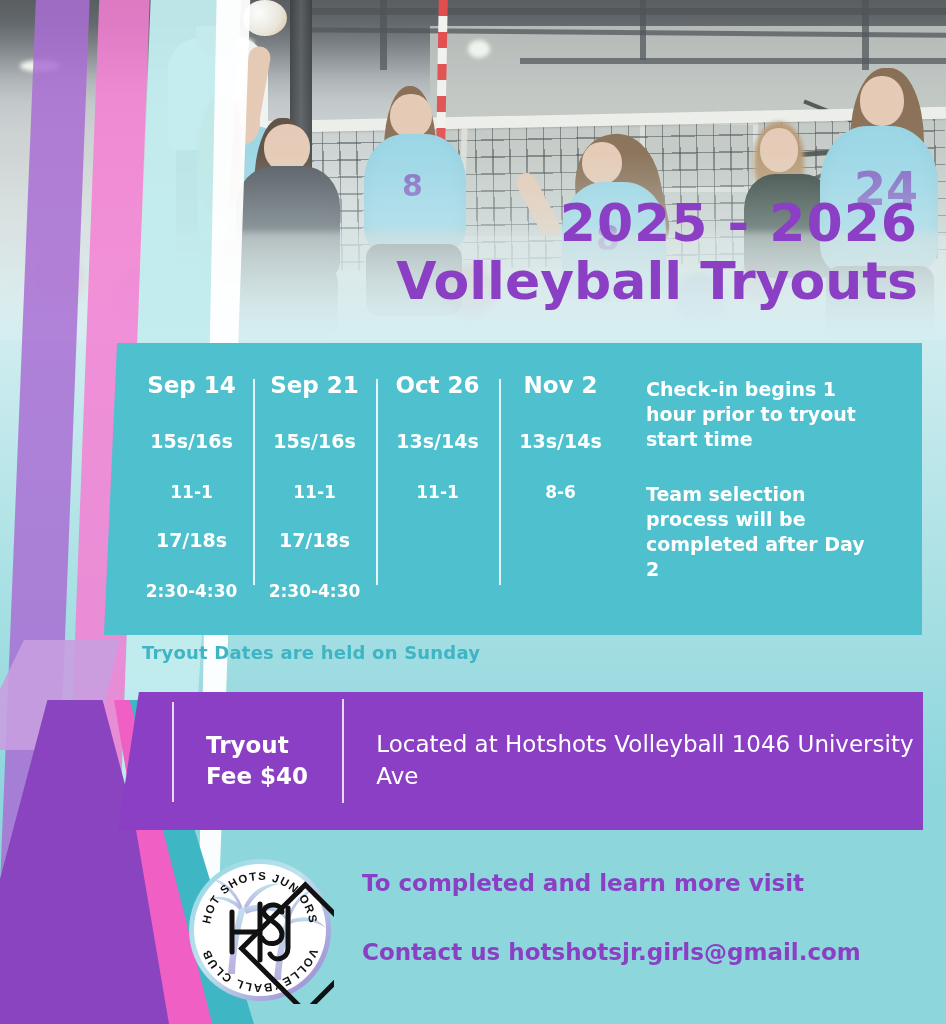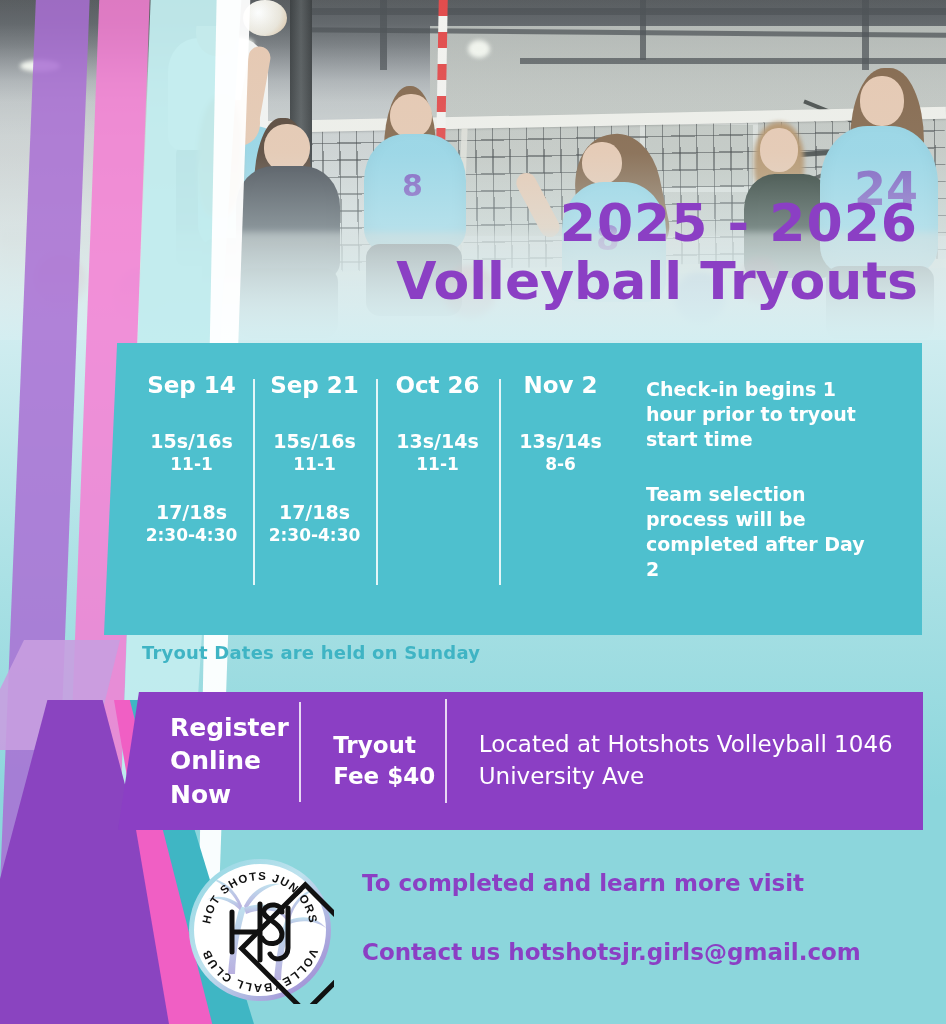--- a/index.html
+++ b/index.html
@@ -228,21 +228,21 @@
   .sched-col + .sched-col::before {
     content:""; position:absolute; left:0; top:6px;
     width:2px; height:206px; background:rgba(255,255,255,.85);
   }
   .sched-date {
     font-weight:bold; font-size:23px; line-height:1.1; margin-bottom:32px;
     white-space:nowrap;
   }
   .sched-group { margin-bottom:26px; }
   .sched-grp-name { font-weight:bold; font-size:19px; line-height:1.2; }
-  .sched-grp-time { font-weight:bold; font-size:17px; line-height:1.3; }
+  .sched-grp-time { font-weight:bold; font-size:17px; line-height:1.3;margin-top:28px; }
   .notes {
     color:#ffffff; margin-left:24px; padding-top:4px; max-width:220px;
   }
   .note-block { font-weight:bold; font-size:19px; line-height:1.32; }
   .note-block + .note-block { margin-top:30px; }
 
   
   .sunday {
     position:absolute; left:142px; top:642px;
     font-weight:bold; font-size:18px; color:#3fb4c4; z-index:6;
@@ -436,21 +436,20 @@
 
     <div class="notes">
       <div class="note-block">Check-in begins 1 hour prior to tryout start time</div>
       <div class="note-block">Team selection process will be completed after Day 2</div>
     </div>
   </div>
 
   <div class="sunday">Tryout Dates are held on Sunday</div>
 
   <div class="purple-bar">
-    <div class="pb-cell pb-register">Register Online Now</div>
     <div class="pb-cell pb-fee">Tryout Fee $40</div>
     <div class="pb-cell pb-loc">Located at Hotshots Volleyball 1046 University Ave</div>
   </div>
 
   <div class="logo">
     <svg viewBox="0 0 148 148" width="148" height="148">
       <defs>
         <linearGradient id="ringgrad" x1="0" y1="0" x2="1" y2="1">
           <stop offset="0%" stop-color="#8fd6e2"></stop>
           <stop offset="45%" stop-color="#bfe2ee"></stop>

